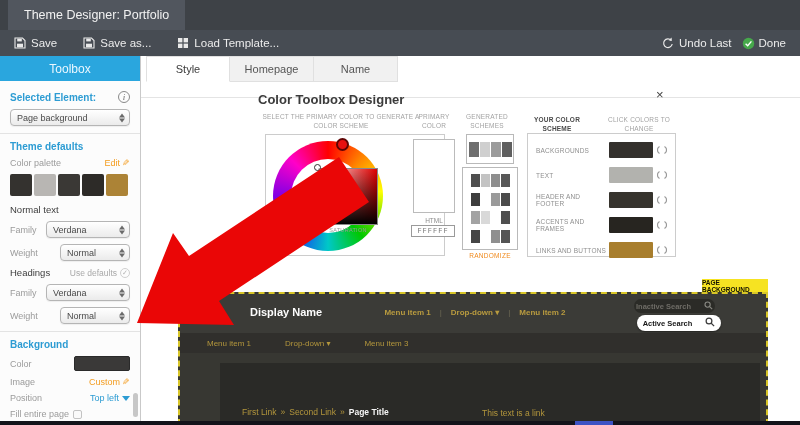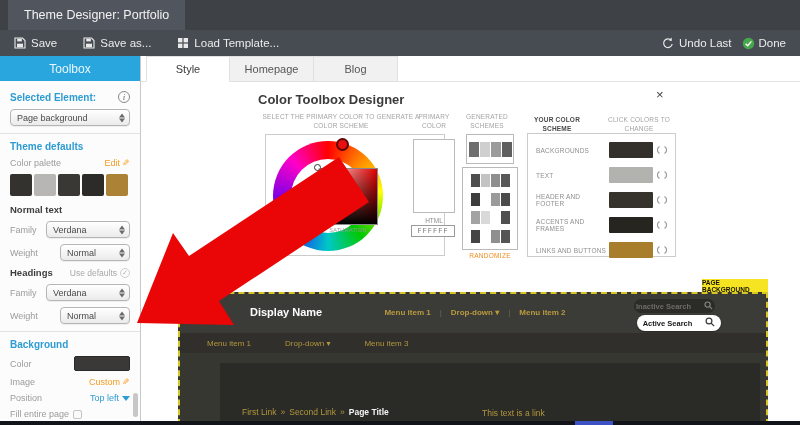--- a/index.html
+++ b/index.html
@@ -20,21 +20,21 @@
 
   
   .sidebar { position:absolute; left:0; top:56px; width:141px; height:369px; background:#fcfcfc;
              border-right:1px solid #c9c9c9; }
   .toolbox-header { height:25px; background:#2aa6de; color:#eaf7ff; font-size:12px;
                     display:flex; align-items:center; justify-content:center; }
   .toolbox-body { padding:8px 10px 0; font-size:9px; color:#555; }
   .srow { display:flex; align-items:center; justify-content:space-between; margin:6px 0; }
   .lbl-blue { color:#2d9cd3; font-weight:bold; font-size:10px; }
   .lbl-gray { color:#9b9b9b; font-size:9px; }
-  .lbl-dark { color:#3d3d3d; font-weight:bold; font-size:9.5px; }
+  .lbl-dark { color:#3d3d3d; font-weight:normal; font-size:9.5px; }
   .link-orange { color:#f39c1f; font-size:9px; cursor:pointer; }
   .link-blue { color:#2d9cd3; font-size:9px; cursor:pointer; display:flex; align-items:center; gap:3px; }
   .pencil { color:#f39c1f; font-size:9px; display:inline-block; transform:scaleY(-1) rotate(180deg); }
   .info-icon { width:12px; height:12px; border:1px solid #8a8a8a; border-radius:50%; color:#6b6b6b;
                font-size:9px; font-style:italic; font-family:"Liberation Serif",serif;
                display:flex; align-items:center; justify-content:center; }
   .sel { position:relative; height:17px; border:1px solid #b5b5b5; border-radius:4px;
          background:linear-gradient(#ffffff,#ebebeb); display:flex; align-items:center;
          padding:0 15px 0 6px; font-size:9px; color:#4a4a4a; box-shadow:0 1px 1px rgba(0,0,0,.06); cursor:pointer; }
   .sel .caps { position:absolute; right:4px; top:50%; transform:translateY(-50%);
@@ -48,21 +48,21 @@
   .divider { height:1px; background:#e3e3e3; margin:7px -10px; }
   .bg-color-swatch { width:56px; height:15px; border-radius:2px; border:1px solid #2a2a2a; cursor:pointer; }
   .checkbox { width:9px; height:9px; border:1px solid #c3c3c3; border-radius:2px; background:#fafafa; display:inline-block; margin-left:4px; }
   .defaults-check { display:flex; align-items:center; gap:3px; color:#a8a8a8; font-size:8.5px; }
   .check-circle { width:10px; height:10px; border:1px solid #cfcfcf; border-radius:50%; color:#b5b5b5;
                   font-size:7px; display:flex; align-items:center; justify-content:center; }
   .caret-blue { width:0; height:0; border-left:4px solid transparent; border-right:4px solid transparent; border-top:5px solid #2d9cd3; }
   .side-scroll-thumb { position:absolute; right:2px; bottom:8px; width:5px; height:24px; background:#c7c7c7; border-radius:3px; }
 
   
-  .tabstrip { position:absolute; left:141px; top:56px; width:659px; height:26px; background:#fff;
+  .tabstrip { position:absolute; left:141px; top:56px; width:659px; height:42px; background:#fff;
               border-bottom:1px solid #e4e4e4; display:flex; padding-left:5px; }
   .tab { width:84px; height:26px; display:flex; align-items:center; justify-content:center;
          font-size:11px; color:#555; background:#f1f1f1; border:1px solid #e0e0e0; border-left:none; cursor:pointer; }
   .tab:first-child { border-left:1px solid #e0e0e0; }
   .tab.active { background:#fff; border-bottom:1px solid #fff; color:#3c3c3c; }
 
   
   .modal-title { position:absolute; left:258px; top:92px; font-size:13px; font-weight:bold; color:#3b3b3b; }
   .modal-close { position:absolute; left:656px; top:87px; font-size:13px; color:#444; cursor:pointer; }
   .mh { position:absolute; font-size:6.5px; color:#a3a3a3; text-align:center; line-height:1.4; letter-spacing:.2px; }
@@ -298,21 +298,21 @@
         <span class="checkbox"></span>
       </div>
 
     </div>
     <div class="side-scroll-thumb"></div>
   </div>
 
   <div class="tabstrip">
     <div class="tab active">Style</div>
     <div class="tab">Homepage</div>
-    <div class="tab">Blog</div>
+    <div class="tab">Name</div>
   </div>
 
   <div class="modal-title">Color Toolbox Designer</div>
   <div class="modal-close">×</div>
 
   <div class="mh" style="left:262px; top:112px; width:158px;">SELECT THE PRIMARY COLOR TO GENERATE A COLOR SCHEME</div>
   <div class="mh" style="left:410px; top:112px; width:48px;">PRIMARY COLOR</div>
   <div class="mh" style="left:456px; top:112px; width:62px;">GENERATED SCHEMES</div>
   <div class="mh mh-bold" style="left:520px; top:115px; width:74px;">YOUR COLOR SCHEME</div>
   <div class="mh" style="left:598px; top:115px; width:82px;">CLICK COLORS TO CHANGE</div>

